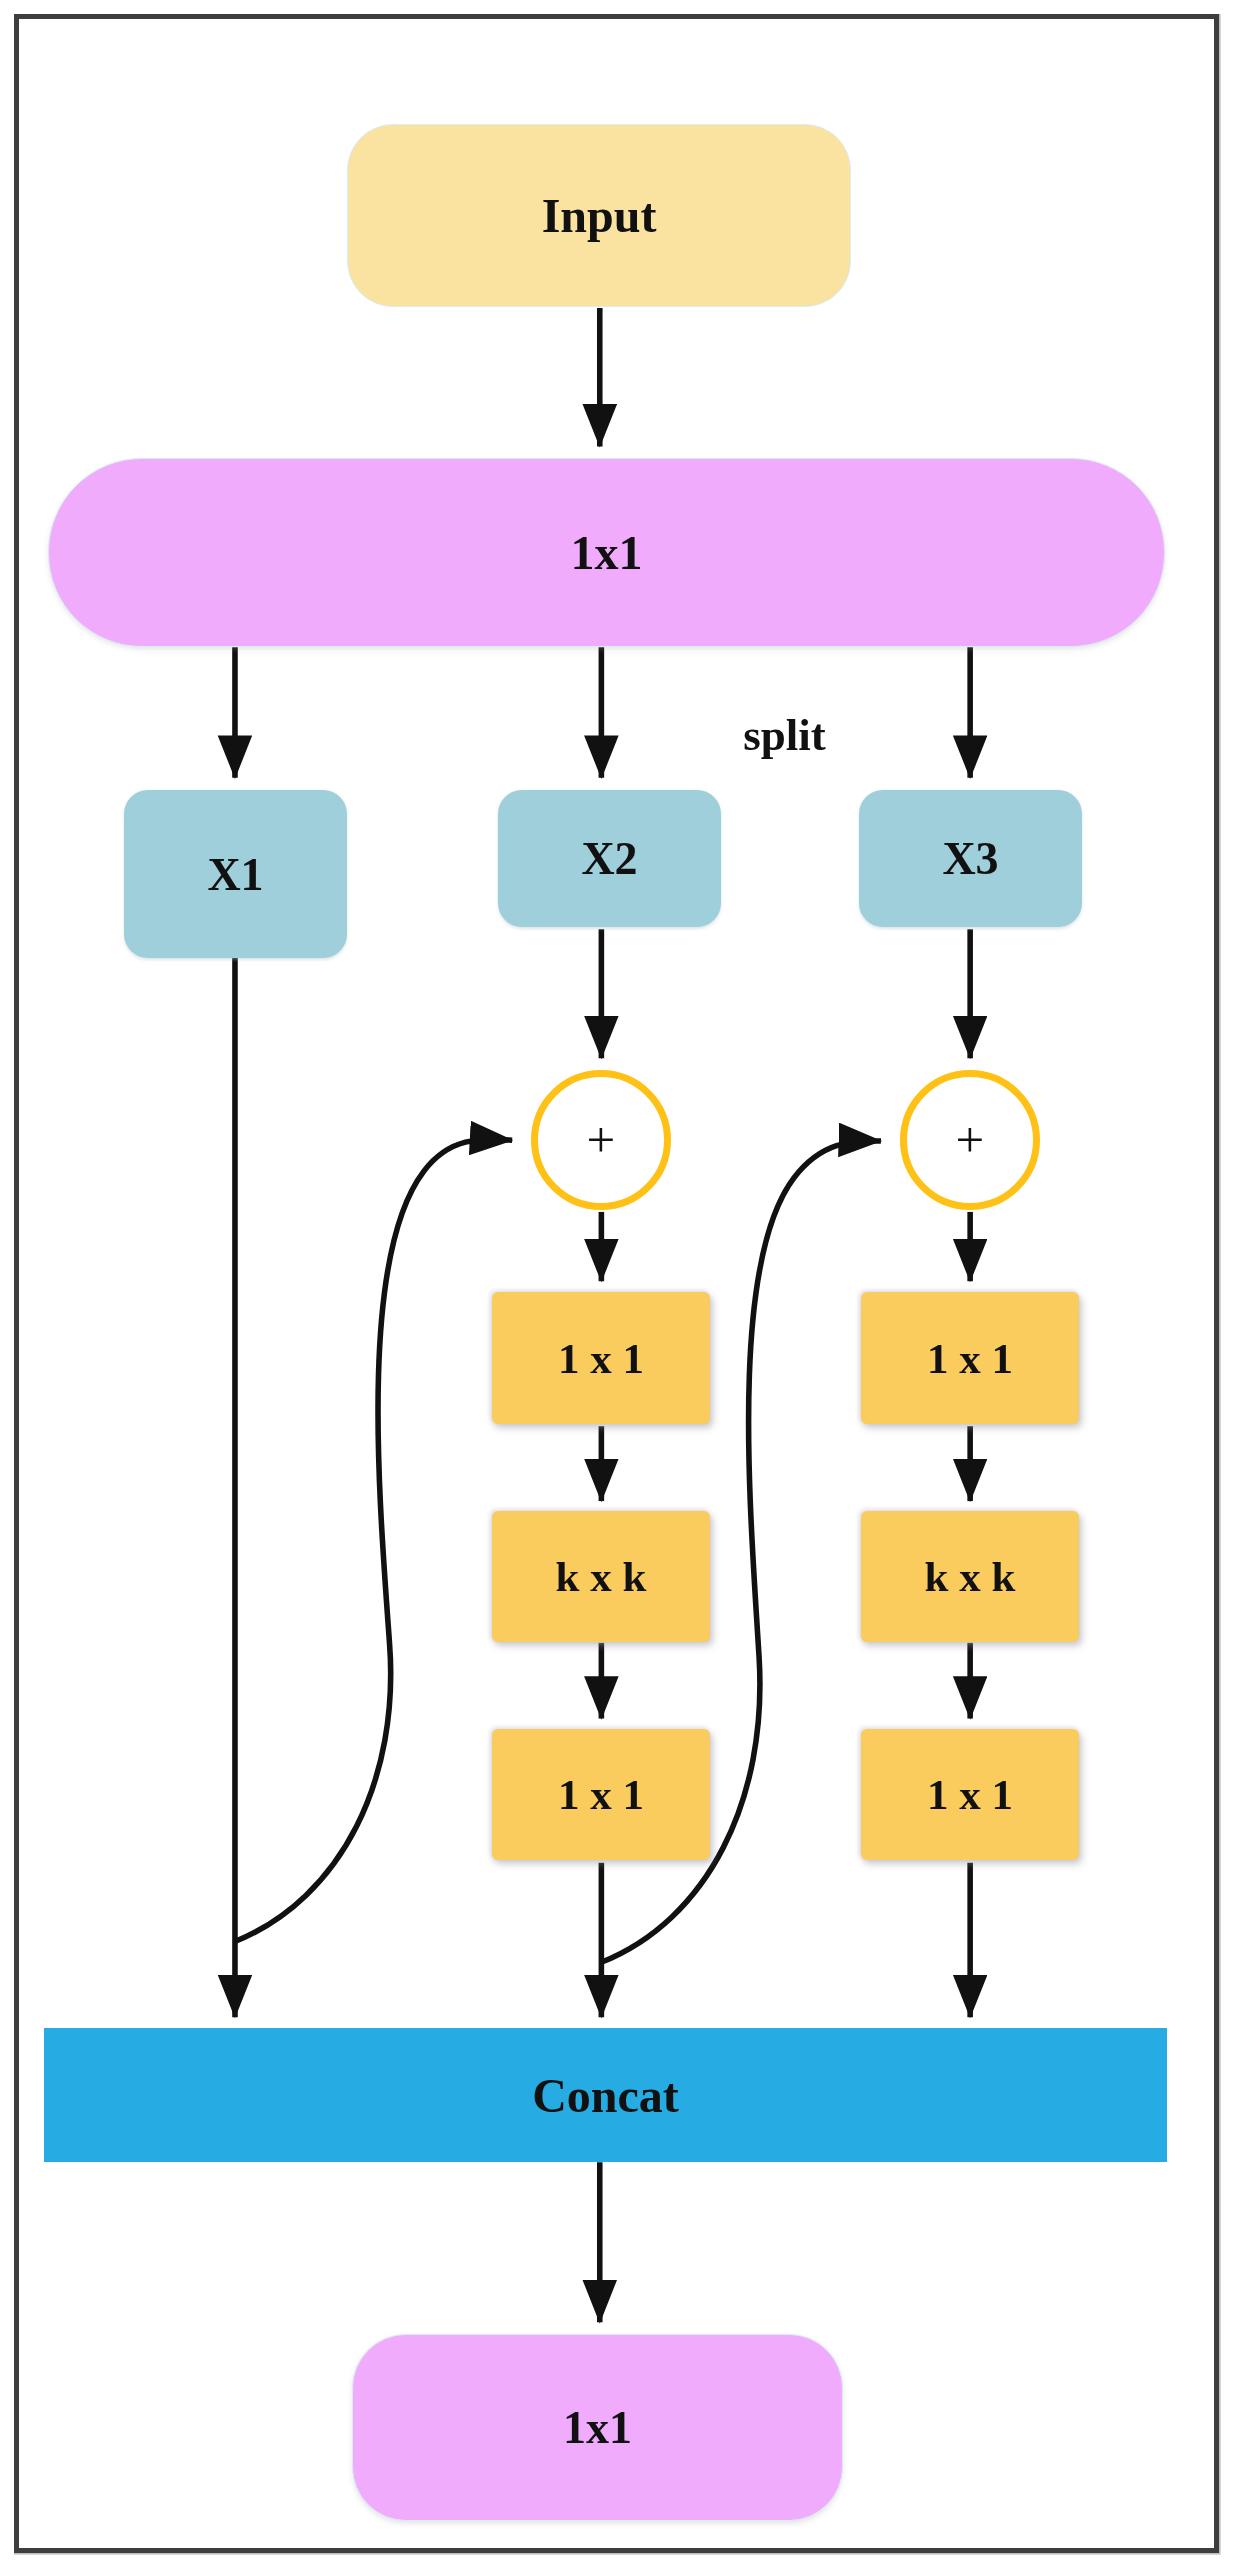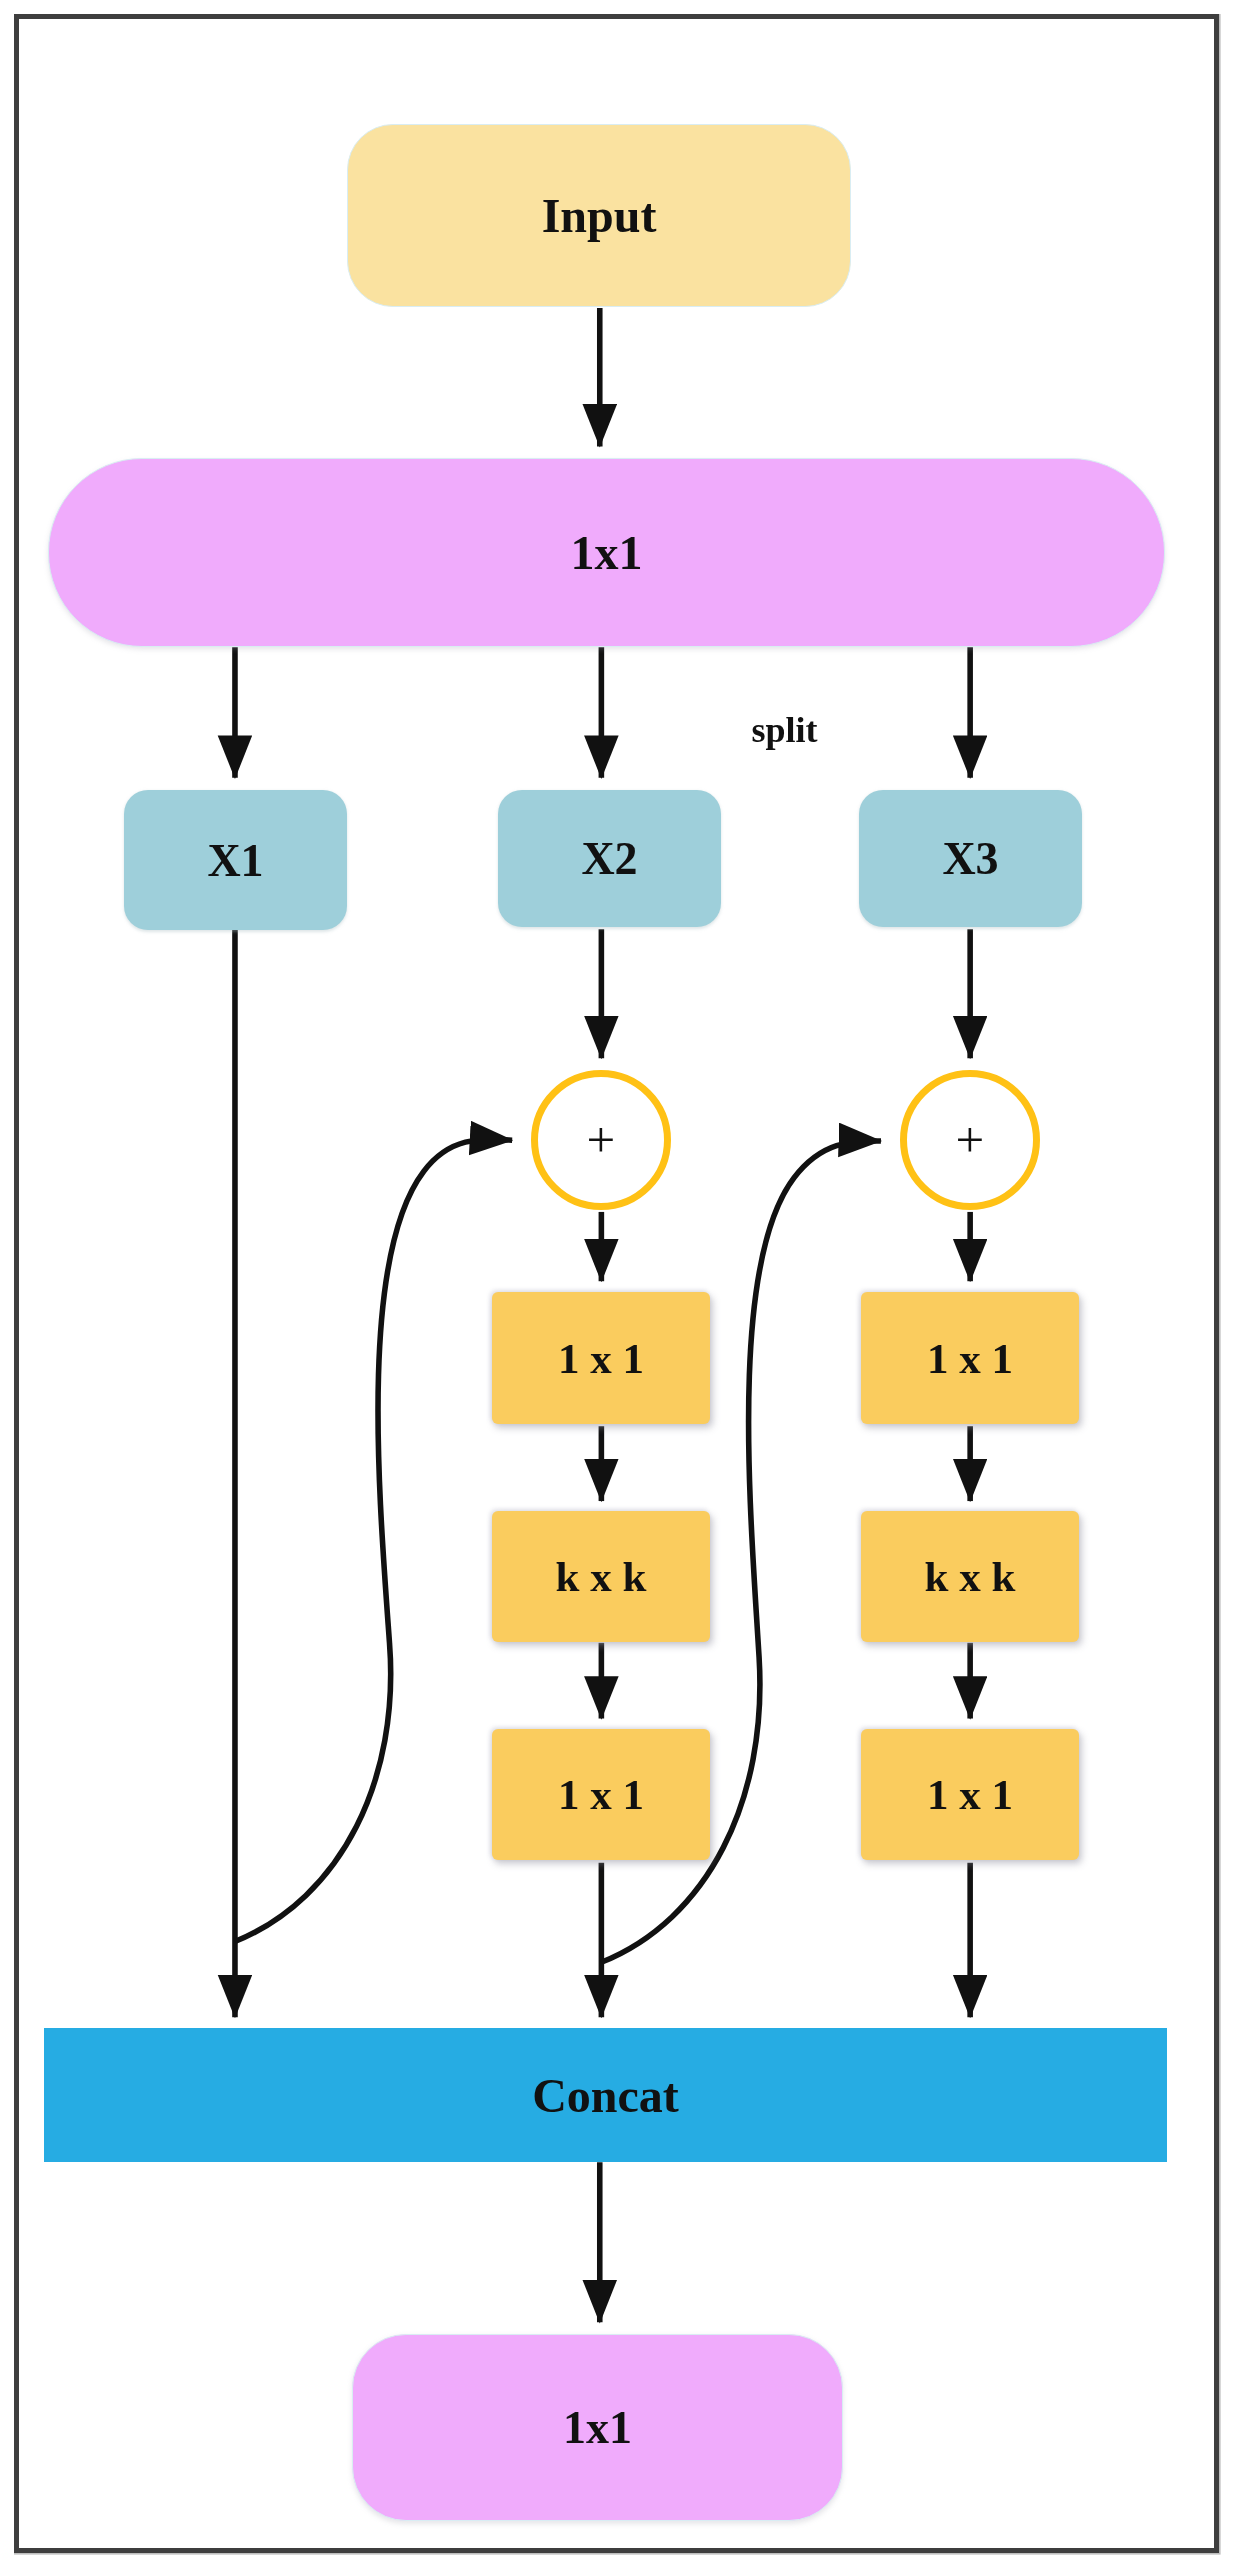--- a/index.html
+++ b/index.html
@@ -70,21 +70,21 @@
     font-weight: 500;
     line-height: 1;
   }
   .concat-bar {
     background: #26ace3;
     font-size: 48px;
   }
   .split-label {
     position: absolute;
     z-index: 2;
-    font-size: 36px;
+    font-size: 45px;
     font-weight: bold;
     color: #111111;
     text-align: center;
   }
 </style>
 </head>
 <body>
 
 <div class="canvas">
 
@@ -123,21 +123,21 @@
       <path d="M755,2463 C888,2410 964,2260 953,2080 C942,1898 915,1586 997,1478 C1031,1433 1069,1431 1106,1432" marker-end="url(#ah)"></path>
     </g>
   </svg>
 
   <div class="node gold-light" style="left:347px; top:124px; width:504px; height:183px; border-radius:46px; font-size:48px;">Input</div>
 
   <div class="node gold-big" style="left:48px; top:458px; width:1117px; height:189px; border-radius:94px; font-size:48px;">1x1</div>
 
   <div class="split-label" style="left:721px; top:709px; width:127px;">split</div>
 
-  <div class="node blue-box" style="left:124px; top:790px; width:223px; height:140px;">X1</div>
+  <div class="node blue-box" style="left:124px; top:790px; width:223px; height:168px;">X1</div>
   <div class="node blue-box" style="left:498px; top:790px; width:223px; height:137px;">X2</div>
   <div class="node blue-box" style="left:859px; top:790px; width:223px; height:137px;">X3</div>
 
   <div class="node plus-circle" style="left:531px; top:1070px; width:140px; height:140px;">
     <span>+</span>
   </div>
   <div class="node plus-circle" style="left:900px; top:1070px; width:140px; height:140px;">
     <span>+</span>
   </div>
 

